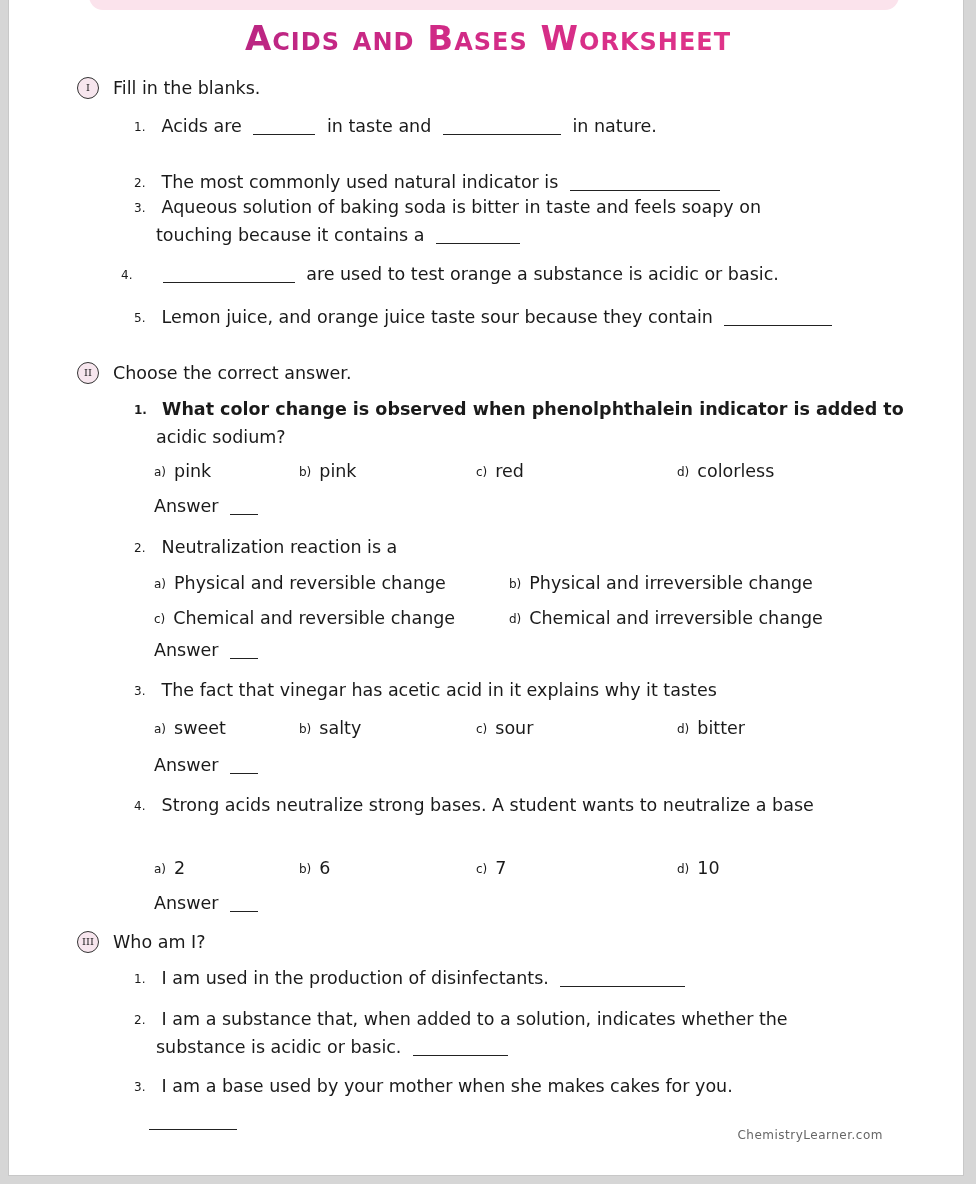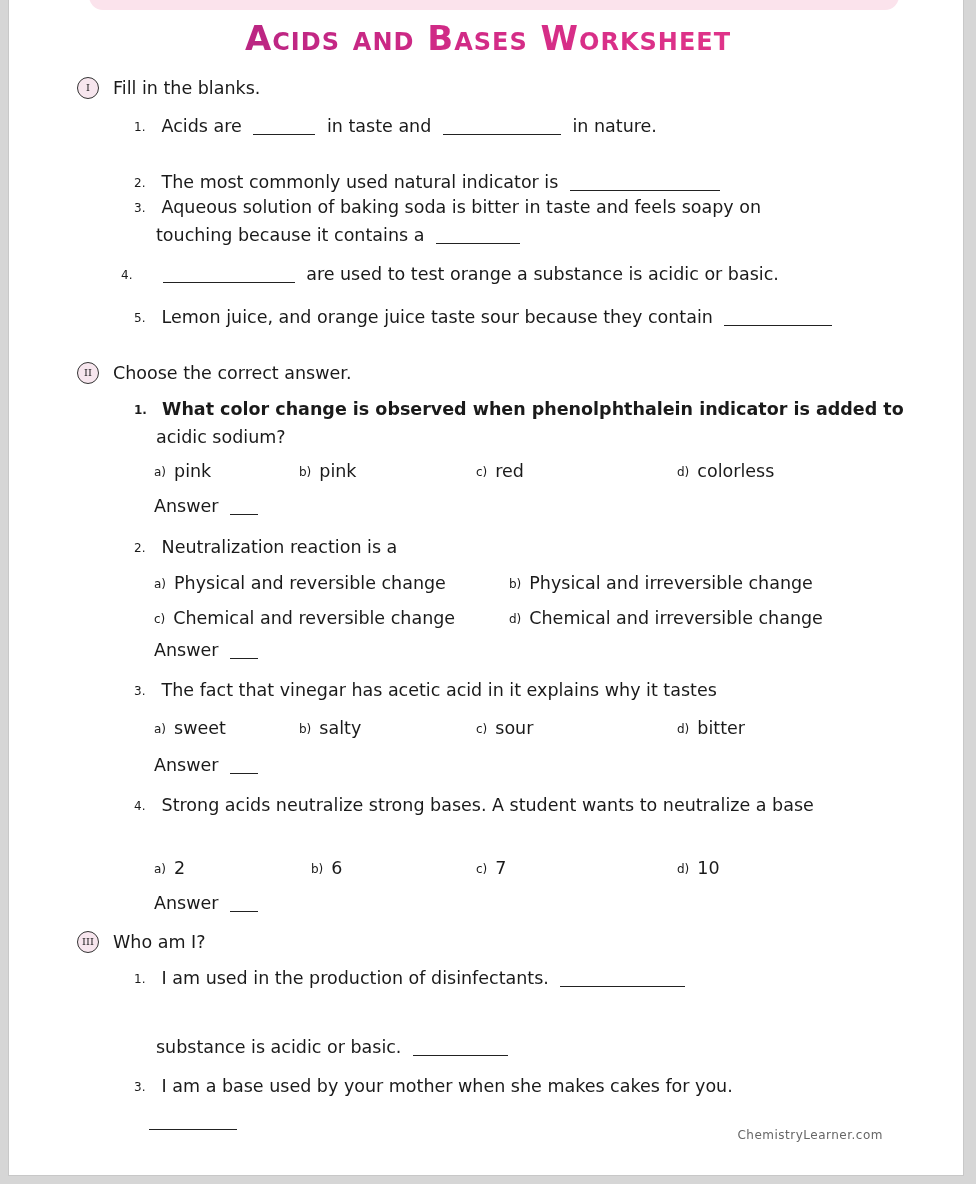--- a/index.html
+++ b/index.html
@@ -134,39 +134,43 @@
   <div class="line" style="left:145px; top:753px;">
     <span>Answer</span>
     <span class="blank" style="width:28px;"></span>
   </div>
 
   <div class="line" style="left:125px; top:793px;">
     <span class="num">4.</span>
     <span>Strong acids neutralize strong bases. A student wants to neutralize a base</span>
   </div>
   <div class="opt" style="left:145px; top:856px;"><span class="ol">a)</span><span>2</span></div>
-  <div class="opt" style="left:290px; top:856px;margin-left:12px;"><span class="ol">b)</span><span>6</span></div>
+  <div class="opt" style="left:290px; top:856px;"><span class="ol">b)</span><span>6</span></div>
   <div class="opt" style="left:467px; top:856px;"><span class="ol">c)</span><span>7</span></div>
   <div class="opt" style="left:668px; top:856px;"><span class="ol">d)</span><span>10</span></div>
   <div class="line" style="left:145px; top:891px;">
     <span>Answer</span>
     <span class="blank" style="width:28px;"></span>
   </div>
 
   <div class="section-head" style="top:930px;">
     <span class="roman">III</span>
     <span>Who am I?</span>
   </div>
 
   <div class="line" style="left:125px; top:966px;">
     <span class="num">1.</span>
     <span>I am used in the production of disinfectants.</span>
     <span class="blank" style="width:125px;"></span>
   </div>
 
+  <div class="line" style="left:125px; top:1007px;">
+    <span class="num">2.</span>
+    <span>I am a substance that, when added to a solution, indicates whether the</span>
+  </div>
   <div class="line" style="left:147px; top:1035px;">
     <span>substance is acidic or basic.</span>
     <span class="blank" style="width:95px;"></span>
   </div>
 
   <div class="line" style="left:125px; top:1074px;">
     <span class="num">3.</span>
     <span>I am a base used by your mother when she makes cakes for you.</span>
   </div>
   <div class="blank" style="position:absolute; left:140px; top:1112px; width:88px; margin:0;"></div>

